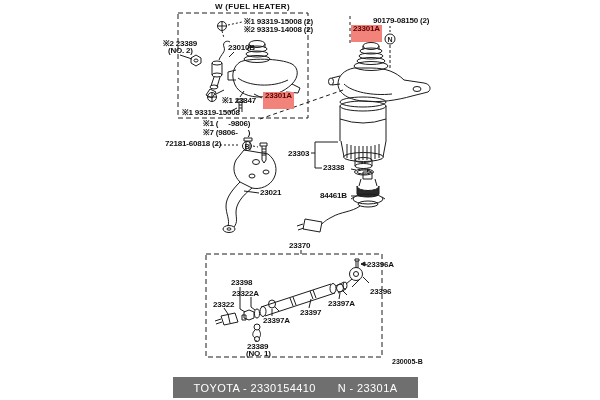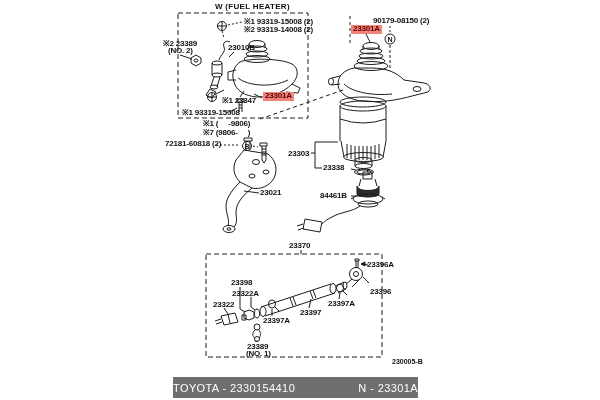--- a/index.html
+++ b/index.html
@@ -1,25 +1,25 @@
 <!DOCTYPE html>
 <html><head>
 <meta charset="utf-8">
 <style>
   html,body{margin:0;padding:0;background:#fff;}
   #stage{position:relative;width:600px;height:400px;background:#ffffff;overflow:hidden;
          font-family:"Liberation Sans",sans-serif;text-decoration:underline;}
   #art{position:absolute;left:0;top:0;width:600px;height:400px;}
   .lbl{position:absolute;font:bold 8px "Liberation Sans",sans-serif;color:#111;
        letter-spacing:-0.2px;white-space:pre;line-height:1;}
-  .red{background:#f2837b;color:#5c0000;padding:0 2px 1px 2px;}
+  .red{background:#f2837b;color:#5c0000;padding:0 2px 9px 2px;}
   .title{letter-spacing:0.3px;}
   .code{font-size:7px;letter-spacing:0;}
   .footer{position:absolute;left:173px;top:377px;width:245px;height:21px;background:#6f6f6f;
-          display:flex;align-items:center;justify-content:space-between;gap:22px;
+          display:flex;align-items:center;justify-content:center;gap:22px;
           font:11px "Liberation Sans",sans-serif;color:#ffffff;letter-spacing:0.4px;}
   svg *{vector-effect:non-scaling-stroke;}
 </style>
 </head>
 <body>
 
 <div id="stage">
 
 <svg id="art" viewBox="0 0 600 400" stroke="#1c1c1c" stroke-width="1" fill="none">
 

